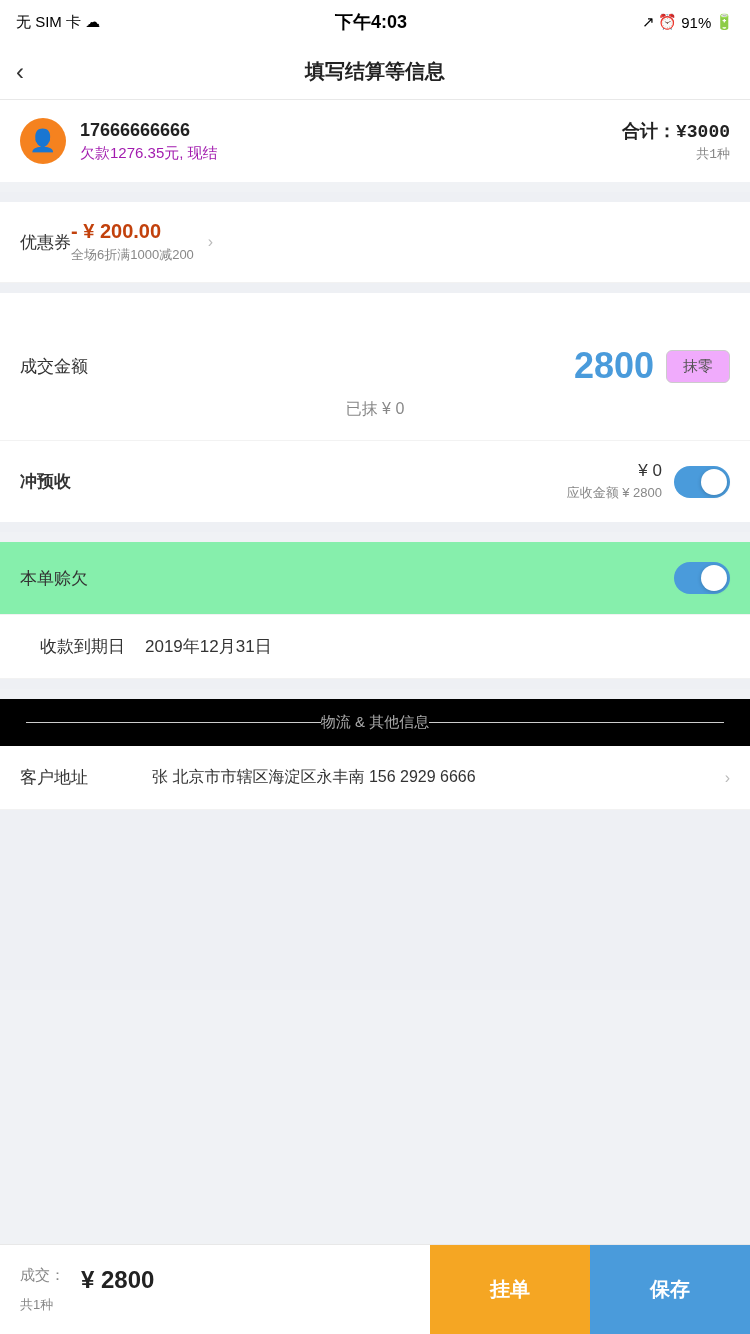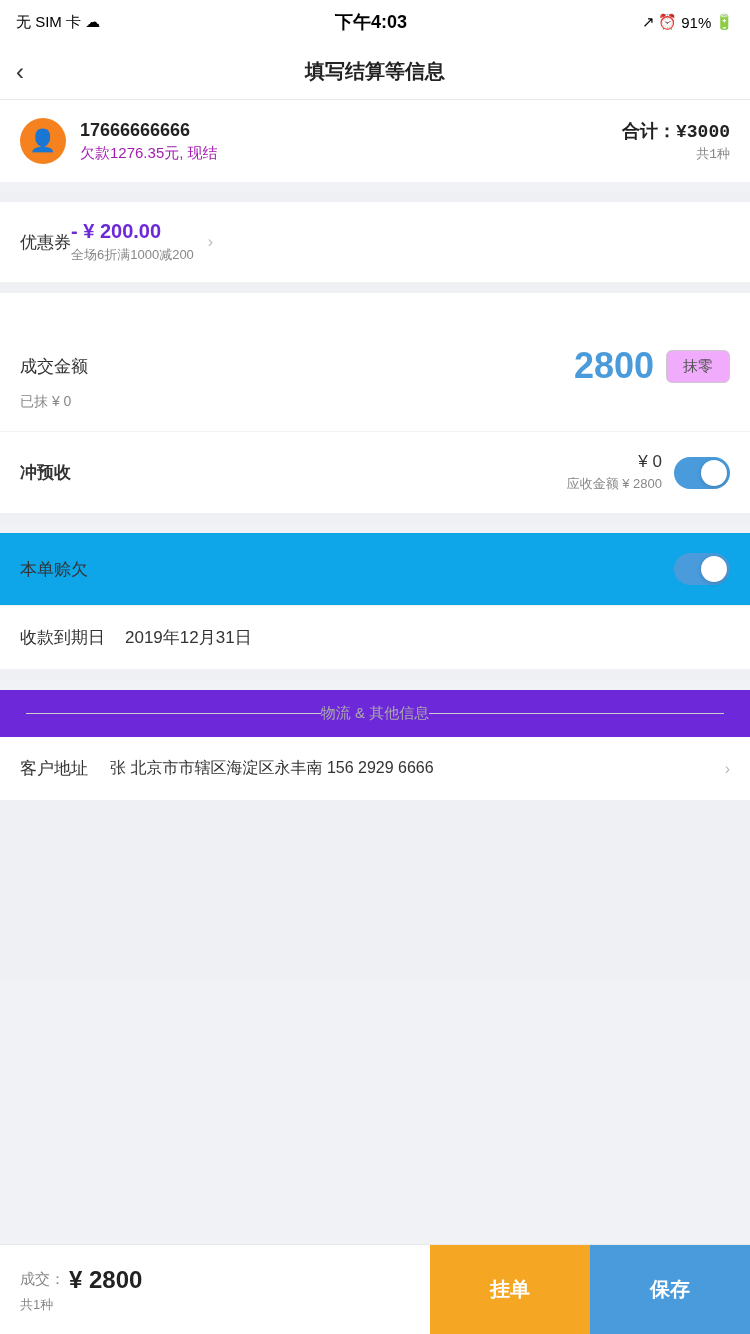--- a/index.html
+++ b/index.html
@@ -91,21 +91,21 @@
     .row-item {
       background: #fff;
       padding: 18px 20px;
       display: flex;
       align-items: center;
       justify-content: flex-start;
       border-bottom: 1px solid #f2f2f2;
     }
     .row-label { font-size: 17px; color: #333; font-weight: 500; }
     .row-right { display: flex; align-items: center; gap: 10px; }
-    .coupon-discount { font-size: 20px; font-weight: 600; color: #6d28d9; }
+    .coupon-discount { font-size: 20px; font-weight: 600; color: #c2410c; }
     .coupon-sub { font-size: 13px; color: #888; margin-top: 3px; text-align: right; }
     .chevron { color: #bbb; font-size: 16px; margin-left: 4px; }
 
     
     .gray-section {
       background: #eef0f4;
       height: 10px;
     }
 
     
@@ -125,21 +125,21 @@
     .amount-value { font-size: 36px; font-weight: 700; color: #4a9bdb; }
     .round-btn {
       border: 1px solid #ccc;
       border-radius: 6px;
       padding: 6px 16px;
       font-size: 15px;
       color: #555;
       background: #f0abfc;
       cursor: pointer;
     }
-    .amount-sub { font-size: 14px; color: #888; text-align: left; margin-top: 6px; }
+    .amount-sub { font-size: 16px; color: #888; text-align: center; margin-top: 12px; }
 
     
     .prepay-section {
       background: #fff;
       padding: 20px 20px;
       display: flex;
       align-items: center;
       justify-content: space-between;
     }
     .prepay-label { font-size: 17px; color: #333; font-weight: 700; }
@@ -165,45 +165,45 @@
       height: 26px;
       background: #fff;
       border-radius: 50%;
       top: 3px;
       right: 3px;
       box-shadow: 0 1px 4px rgba(0,0,0,0.2);
     }
 
     
     .debt-section {
-      background: #0ea5e9;
+      background: #86efac;
       padding: 20px 20px;
       display: flex;
       align-items: center;
       justify-content: space-between;
       margin-top: 10px;
       border-bottom: 1px solid #f2f2f2;
     }
     .debt-label { font-size: 17px; color: #333; font-weight: 500; }
 
     
     .duedate-section {
       background: #fff;
       padding: 20px 20px;
       display: flex;
       align-items: center;
       border-bottom: 1px solid #f2f2f2;
       gap: 20px;
     }
-    .duedate-label { font-size: 17px; color: #333; font-weight: 500; }
+    .duedate-label { font-size: 17px; color: #333; font-weight: 500; margin-left: 20px; }
     .duedate-value { font-size: 17px; color: #333; }
 
     
     .logistics-divider {
-      background: #6d28d9;
+      background: #000000;
       padding: 14px 26px;
       display: flex;
       align-items: center;
       justify-content: center;
       gap: 0;
       margin-top: 10px;
     }
     .logistics-line {
       flex: 1;
       height: 1px;
@@ -212,20 +212,21 @@
     .logistics-label { font-size: 15px; color: #aaa; }
 
     
     .address-section {
       background: #fff;
       padding: 20px 20px;
       display: flex;
       align-items: center;
       justify-content: space-between;
       border-bottom: 1px solid #f2f2f2;
+      gap: 42px;
     }
     .address-label { font-size: 17px; color: #333; font-weight: 500; min-width: 80px; }
     .address-value { font-size: 16px; color: #333; flex: 1; margin-left: 10px; }
 
     
     .bottom-empty {
       background: #eef0f4;
       height: 180px;
     }
 
@@ -363,21 +364,21 @@
     <div class="address-value">张 北京市市辖区海淀区永丰南 156 2929 6666</div>
     <span class="chevron">›</span>
   </div>
 
   <div class="bottom-empty"></div>
 
 </div>
 
 <div class="footer">
   <div class="footer-info">
-    <div style="display:flex;align-items:center;gap:4px;">
+    <div style="display:flex;align-items:flex-start;gap:16px;">
       <span class="footer-deal">成交：</span>
       <span class="footer-amount">¥ 2800</span>
     </div>
     <div class="footer-count">共1种</div>
   </div>
   <div class="footer-btn btn-hold">挂单</div>
   <div class="footer-btn btn-save">保存</div>
 </div>
 
 </body></html>

